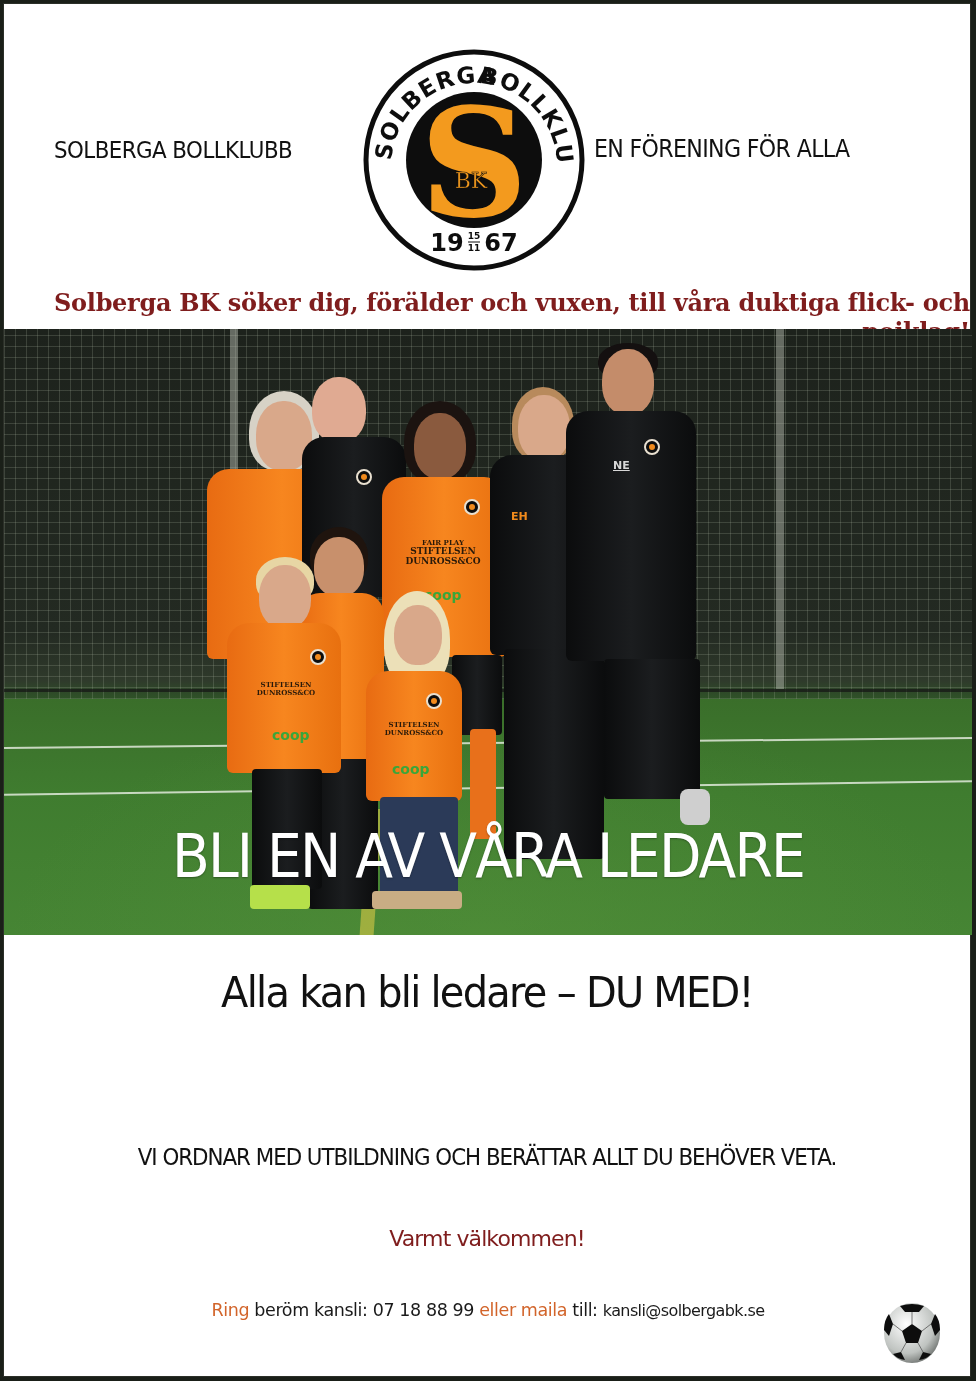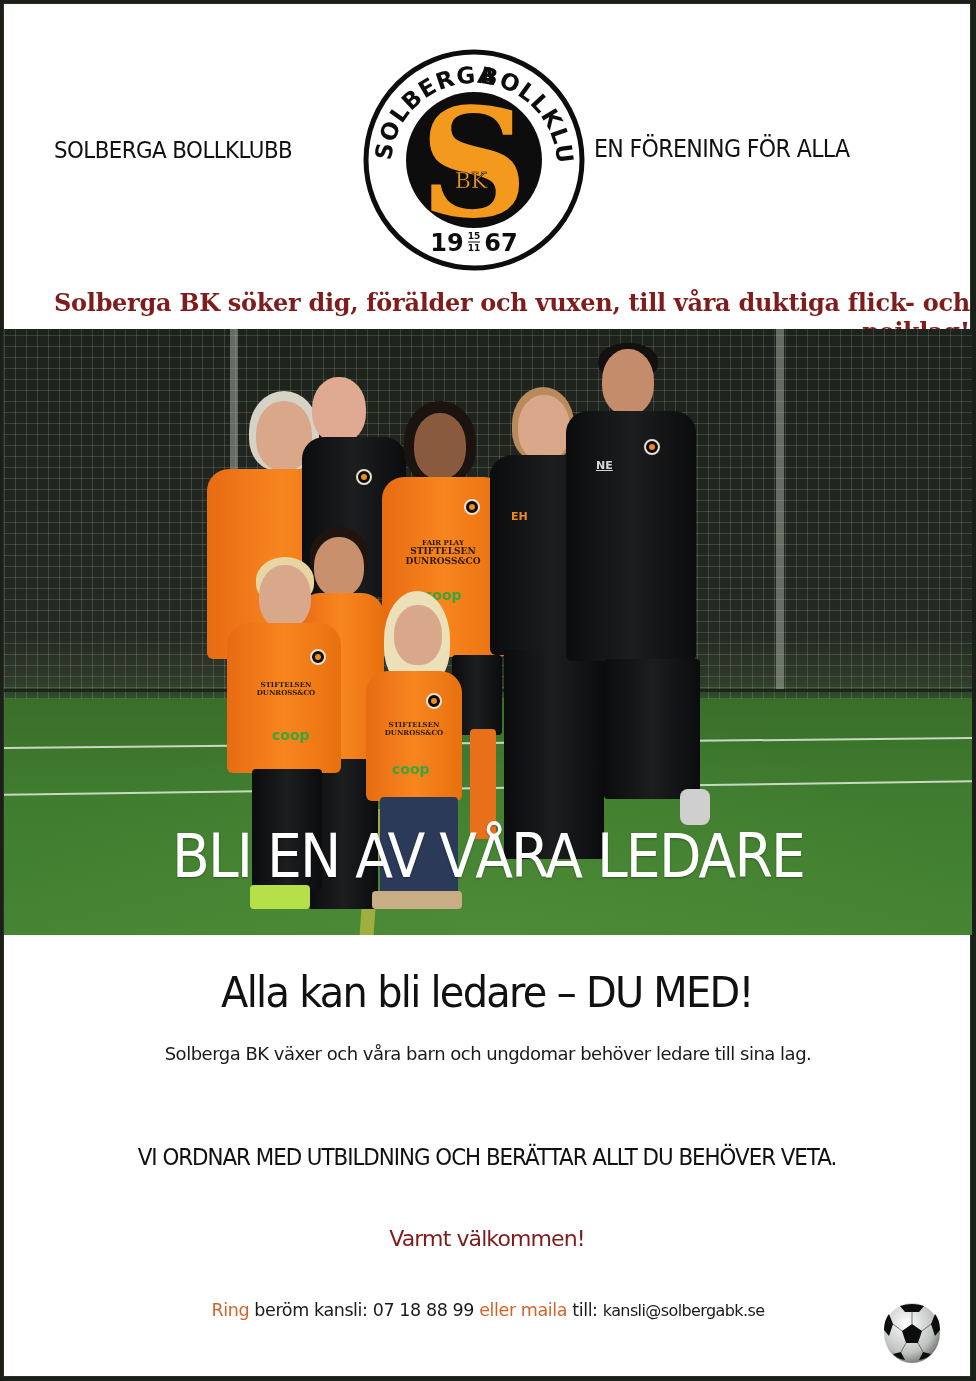--- a/index.html
+++ b/index.html
@@ -184,21 +184,21 @@
       <div class="badge" style="left:562px; top:164px;"></div>
       <div class="initials" style="left:507px; top:181px;">EH</div>
       <div class="legs black" style="left:500px; top:320px; width:100px; height:210px;"></div>
     </div>
 
     <div class="person">
       <div class="hair" style="left:594px; top:14px; width:60px; height:36px; background:#141010;"></div>
       <div class="head" style="left:598px; top:20px; width:52px; height:66px; background:#c48c6a;"></div>
       <div class="torso black" style="left:562px; top:82px; width:130px; height:250px;"></div>
       <div class="badge" style="left:640px; top:110px;"></div>
-      <div class="initials" style="left:592px; top:130px; color:#d8d8d8;text-decoration:underline;">NE</div>
+      <div class="initials" style="left:609px; top:130px; color:#d8d8d8;text-decoration:underline;">NE</div>
       <div class="legs black" style="left:600px; top:330px; width:96px; height:140px;"></div>
       <div class="legs" style="left:676px; top:460px; width:30px; height:36px; background:#cfcfcf; border-radius:8px;"></div>
     </div>
 
     <div class="person">
       <div class="hair" style="left:306px; top:198px; width:58px; height:56px; background:#1f140e;"></div>
       <div class="head" style="left:310px; top:208px; width:50px; height:60px; background:#c8906c;"></div>
       <div class="torso orange" style="left:294px; top:264px; width:86px; height:170px;"></div>
       <div class="legs black" style="left:304px; top:430px; width:70px; height:150px;"></div>
     </div>
@@ -229,21 +229,20 @@
       <div class="coop" style="left:388px; top:432px;">coop</div>
       <div class="legs" style="left:376px; top:468px; width:78px; height:100px; background:#2b3a58;"></div>
       <div class="legs" style="left:368px; top:562px; width:90px; height:18px; background:#c9ad84;"></div>
     </div>
 
     <div class="photo-title">BLI EN AV VÅRA LEDARE</div>
   </div>
 
   <div class="headline">Alla kan bli ledare – DU MED!</div>
   <div class="intro">
-    <span>Solberga BK växer och våra barn och ungdomar behöver ledare till sina lag.</span>
   </div>
   <div class="callout">VI ORDNAR MED UTBILDNING OCH BERÄTTAR ALLT DU BEHÖVER VETA.</div>
   <div class="welcome">Varmt välkommen!</div>
 
   <div class="contact">
     <div>
       <span class="accent">Ring</span><span> beröm kansli: </span><span>07 18 88 99</span><span class="accent"> eller maila</span><span> till: </span><span class="email">kansli@solbergabk.se</span>
     </div>
   </div>
 

